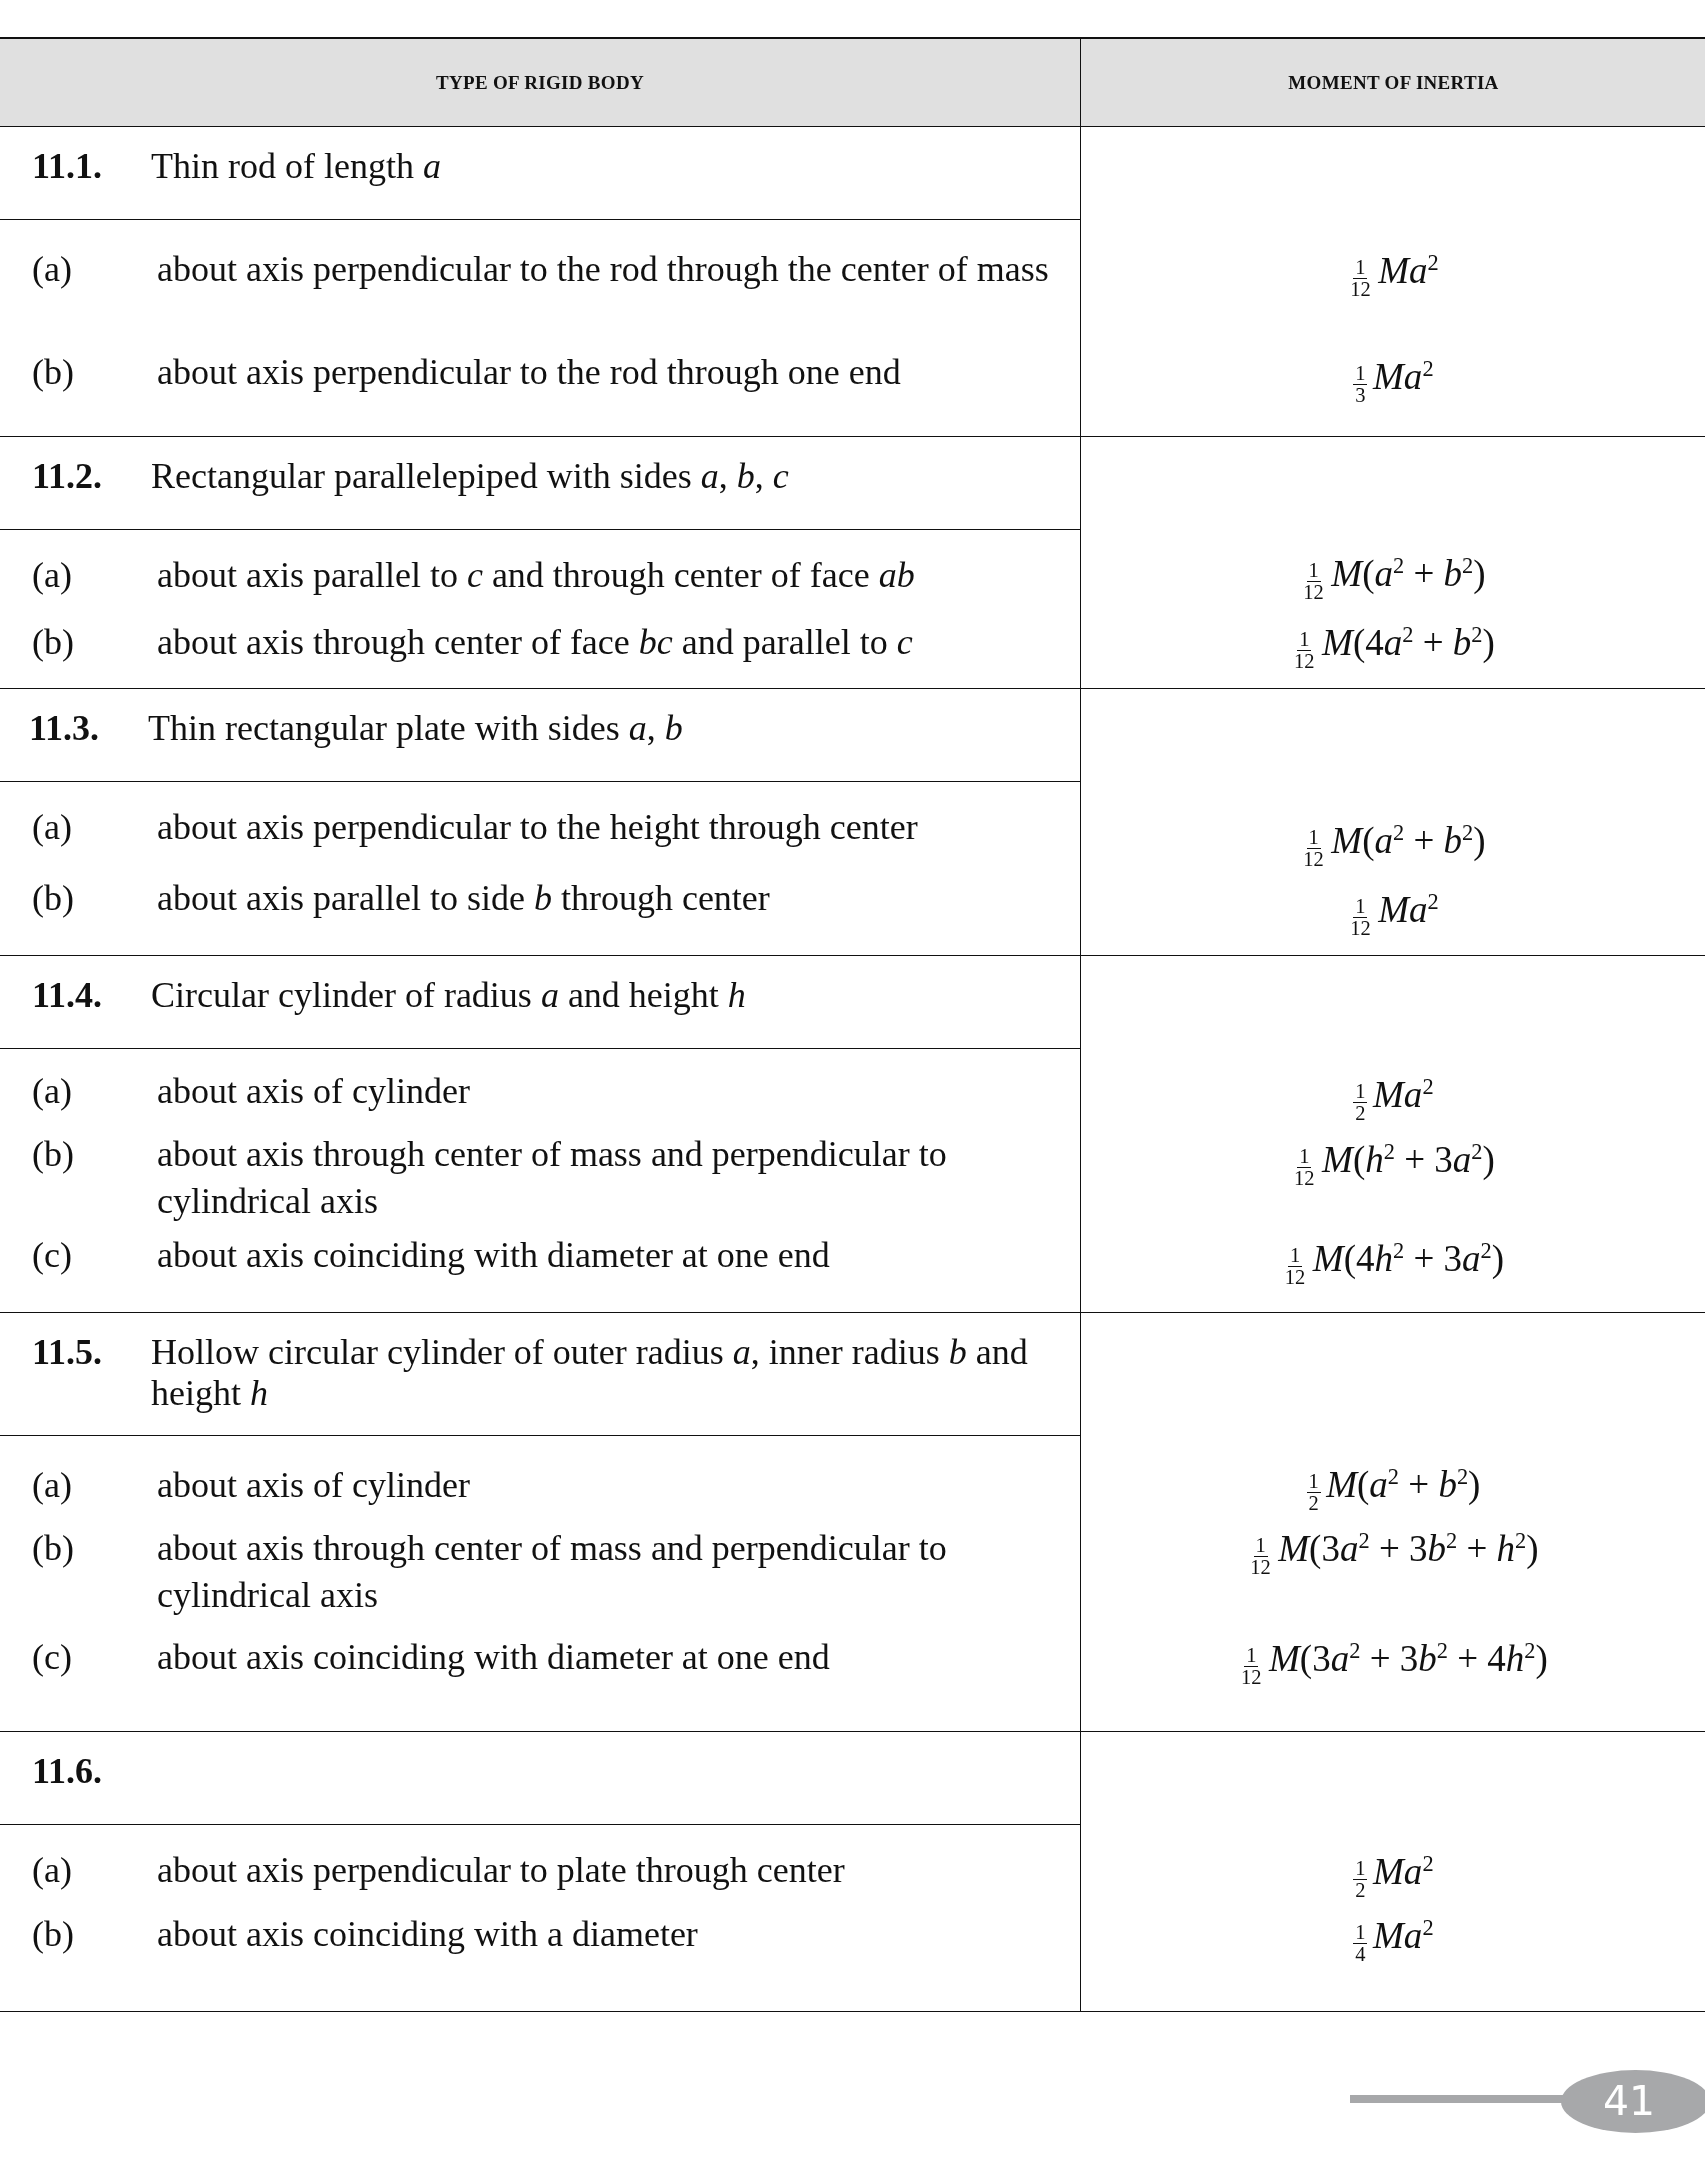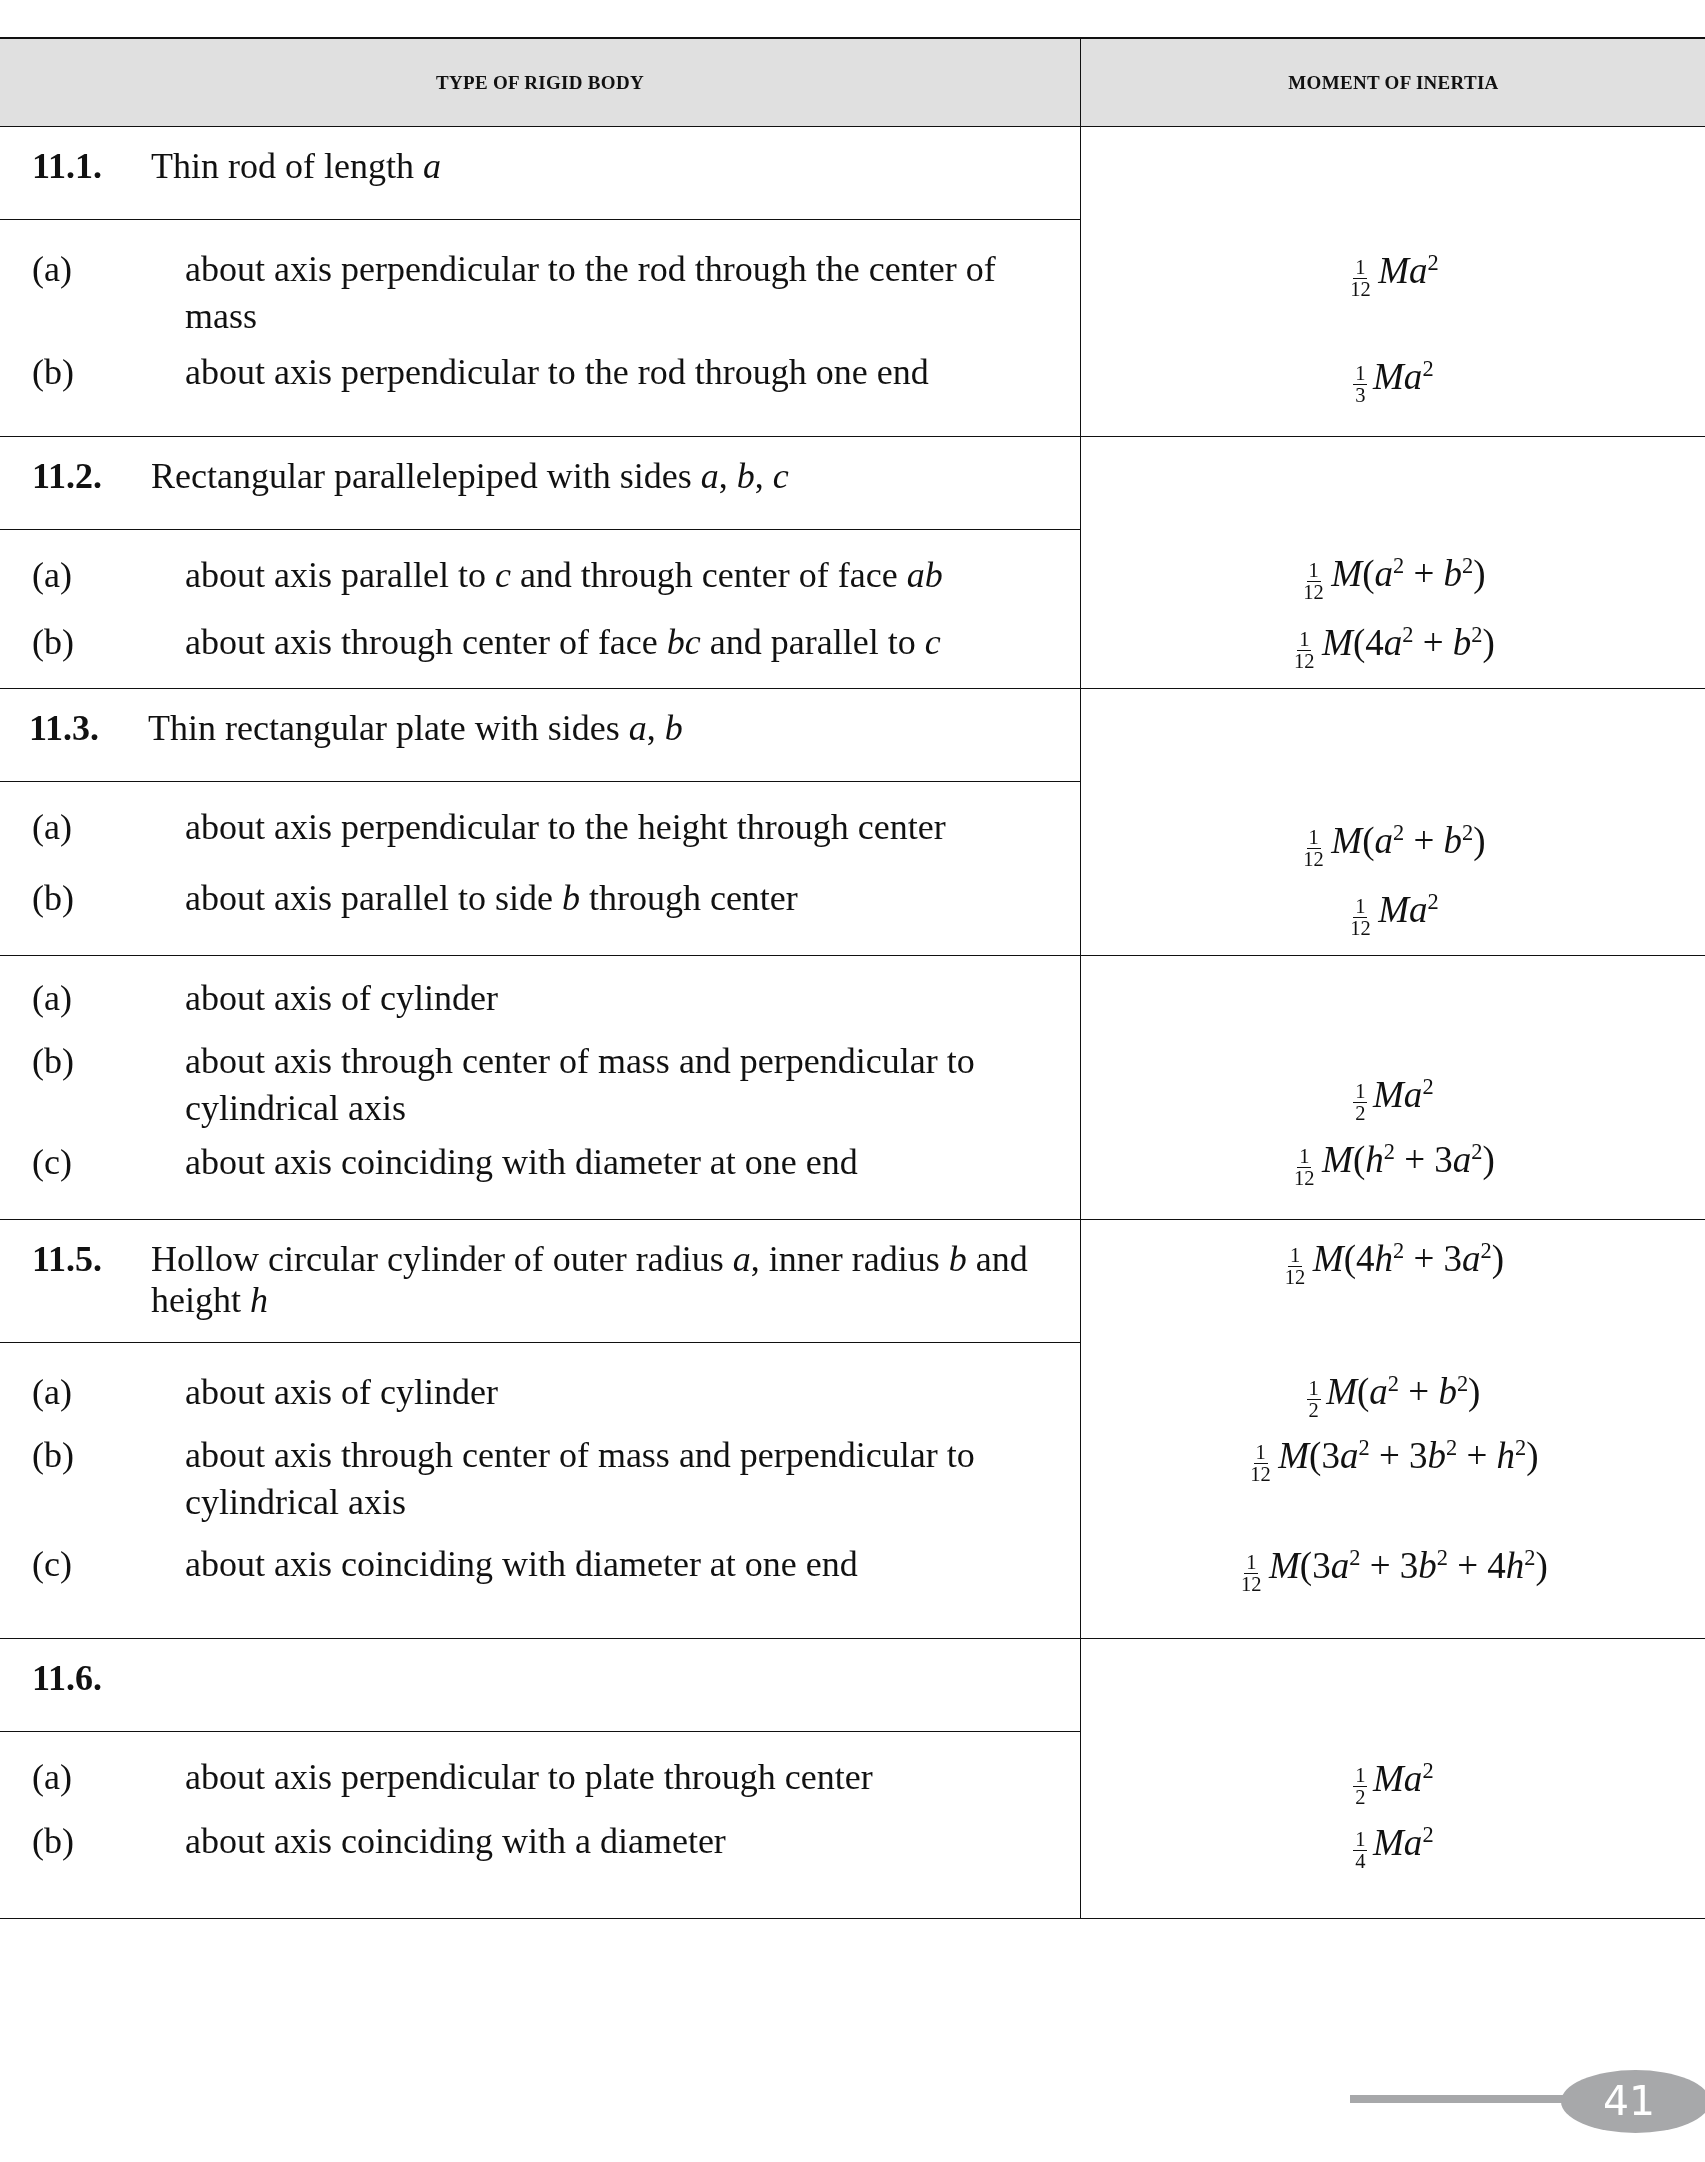--- a/index.html
+++ b/index.html
@@ -12,21 +12,21 @@
   .hdr span { font-weight:bold; font-size:19px; letter-spacing:0.3px; }
   .sec { display:flex; border-bottom:1.9px solid #111; }
   .sec .left { width:1080px; border-right:1.9px solid #111; }
   .sec .right { flex:1; position:relative; }
   .title { border-bottom:1.9px solid #111; display:flex; align-items:flex-start; padding:18.6px 0 0 32px; box-sizing:border-box; font-size:36px; line-height:41px; }
   .title .num { font-weight:bold; width:119px; flex:none; }
   .title .txt { flex:1; padding-right:37px; }
   .items { position:relative; }
   .item { position:absolute; left:32px; right:28px; display:flex; font-size:36px; line-height:47px; }
   .item .lbl { width:125px; flex:none; }
-  .item .txt { flex:1;margin-left:28px; }
+  .item .txt { flex:1; }
   i { font-style:italic; }
   .f { position:absolute; left:0; right:0; text-align:center; font-size:37px; line-height:45px; white-space:nowrap; }
   .frac { display:inline-flex; flex-direction:column; align-items:center; vertical-align:middle; font-size:20.5px; line-height:20.5px; margin-right:5.6px; position:relative; top:3.7px; }
   .frac .n { border-bottom:1.4px solid #111; padding:0 1.9px; }
   .frac .d { padding:0 1.9px; }
   sup { font-size:22.4px; vertical-align:super; line-height:0; }
   .footer { position:absolute; left:1350px; top:2070px; width:356px; height:65px; }
   .footer .bar { position:absolute; left:0; top:25px; width:233px; height:7.5px; background:#a7a8aa; }
   .footer .pill { position:absolute; left:211px; top:0; width:149px; height:63px; border-radius:50%; background:#a7a8aa;
                   color:#fff; font-family:"DejaVu Sans",sans-serif; font-size:41px; line-height:63px; text-align:left; padding-left:42px; box-sizing:border-box; }
@@ -123,20 +123,24 @@
               <span class="d">12</span>
             </span><span><i>M</i>(<i>a</i><sup>2</sup> + <i>b</i><sup>2</sup>)</span></div>
           <div class="f" style="top: 198px;"><span class="frac">
               <span class="n">1</span>
               <span class="d">12</span>
             </span><span><i>Ma</i><sup>2</sup></span></div>
         </div>
       </div>
       <div class="sec">
         <div class="left">
+          <div class="title" style="height: 93px;">
+            <span class="num">11.4.</span>
+            <span class="txt">Circular cylinder of radius <i>a</i> and height <i>h</i></span>
+          </div>
           <div class="items" style="height: 263px;">
             <div class="item" style="top: 18.6px;">
               <span class="lbl">(a)</span>
               <span class="txt">about axis of cylinder</span>
             </div>
             <div class="item" style="top: 82px;">
               <span class="lbl">(b)</span>
               <span class="txt">about axis through center of mass and perpendicular to cylindrical axis</span>
             </div>
             <div class="item" style="top: 183px;">

